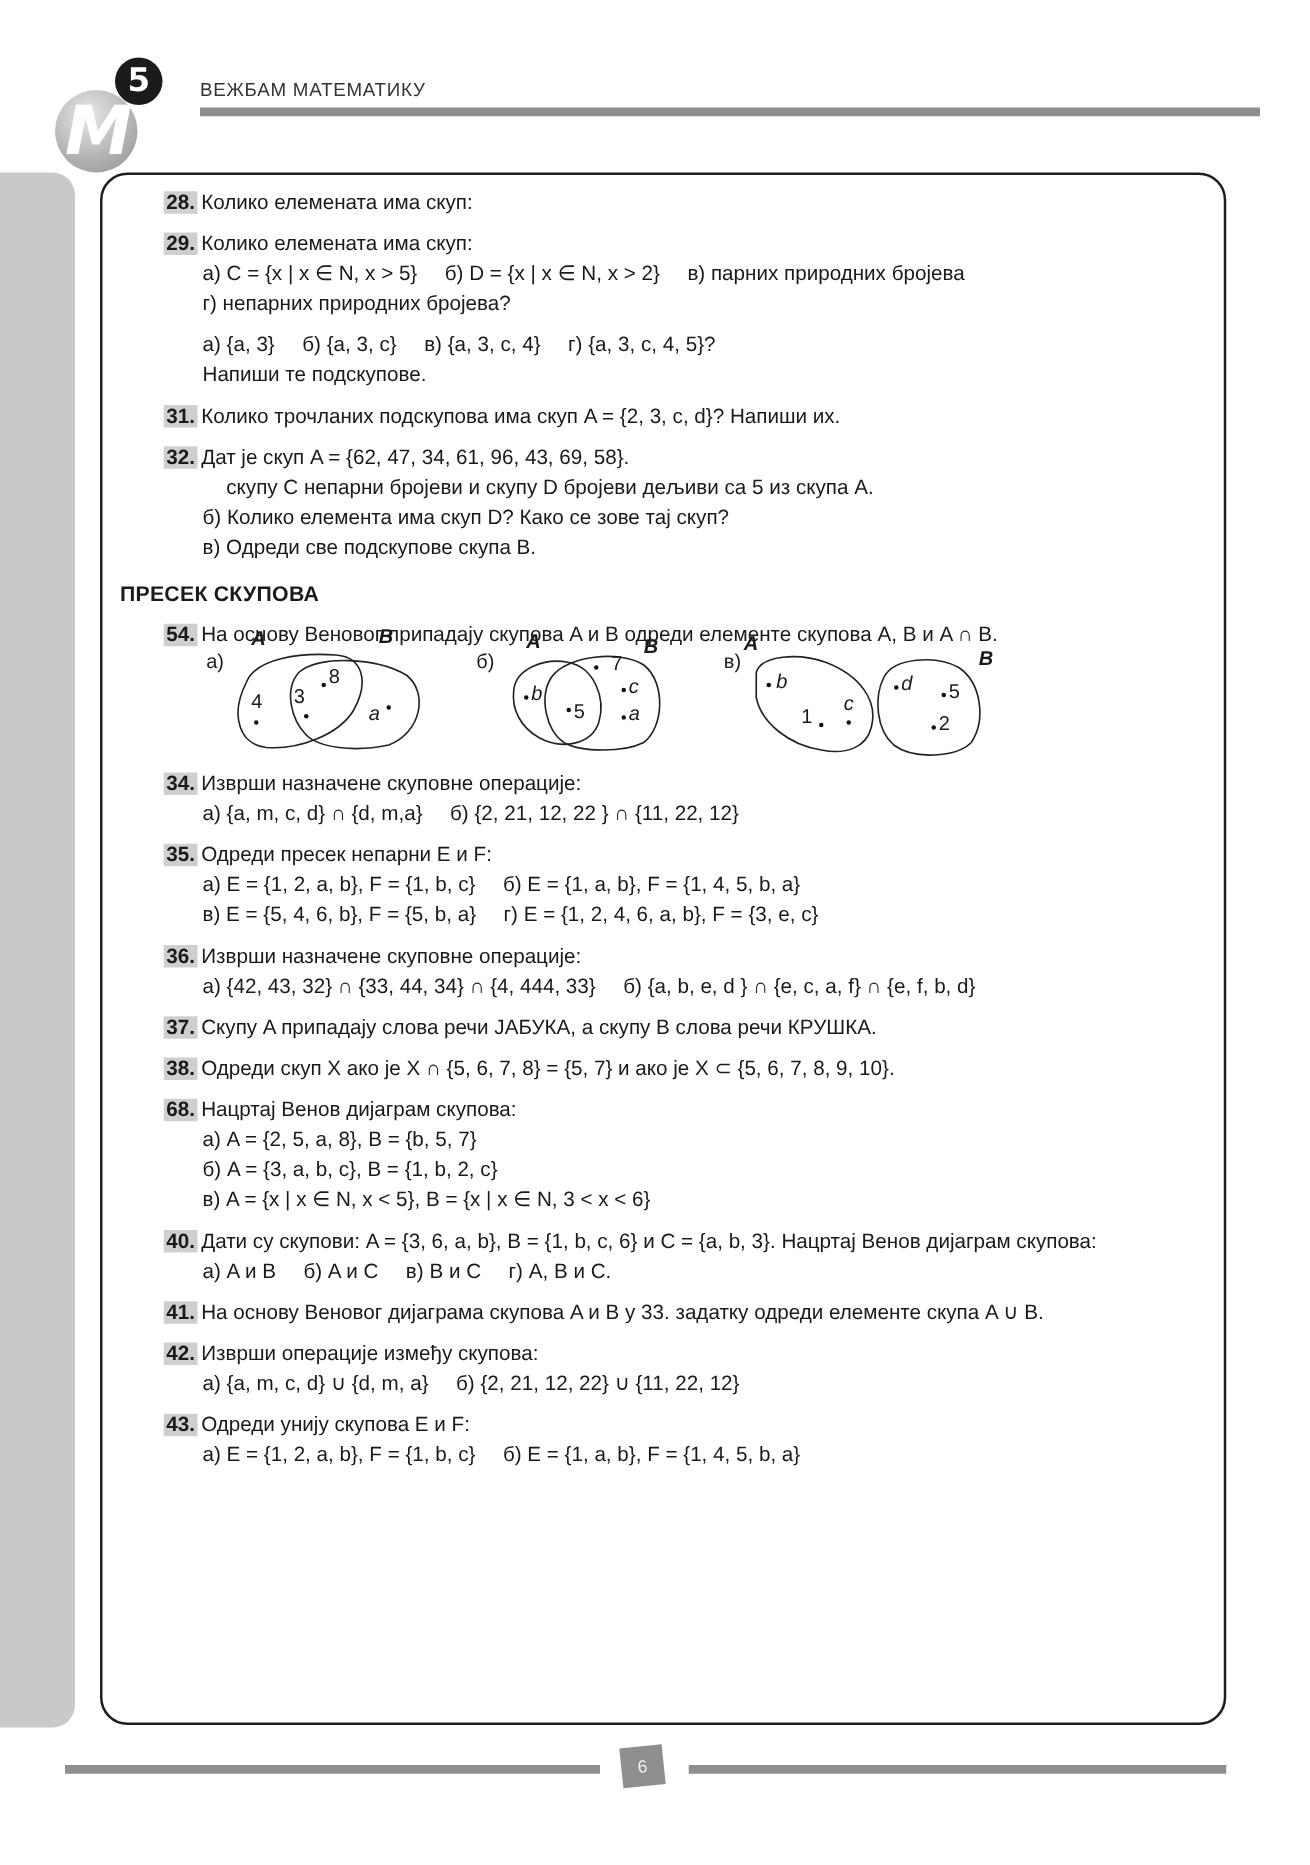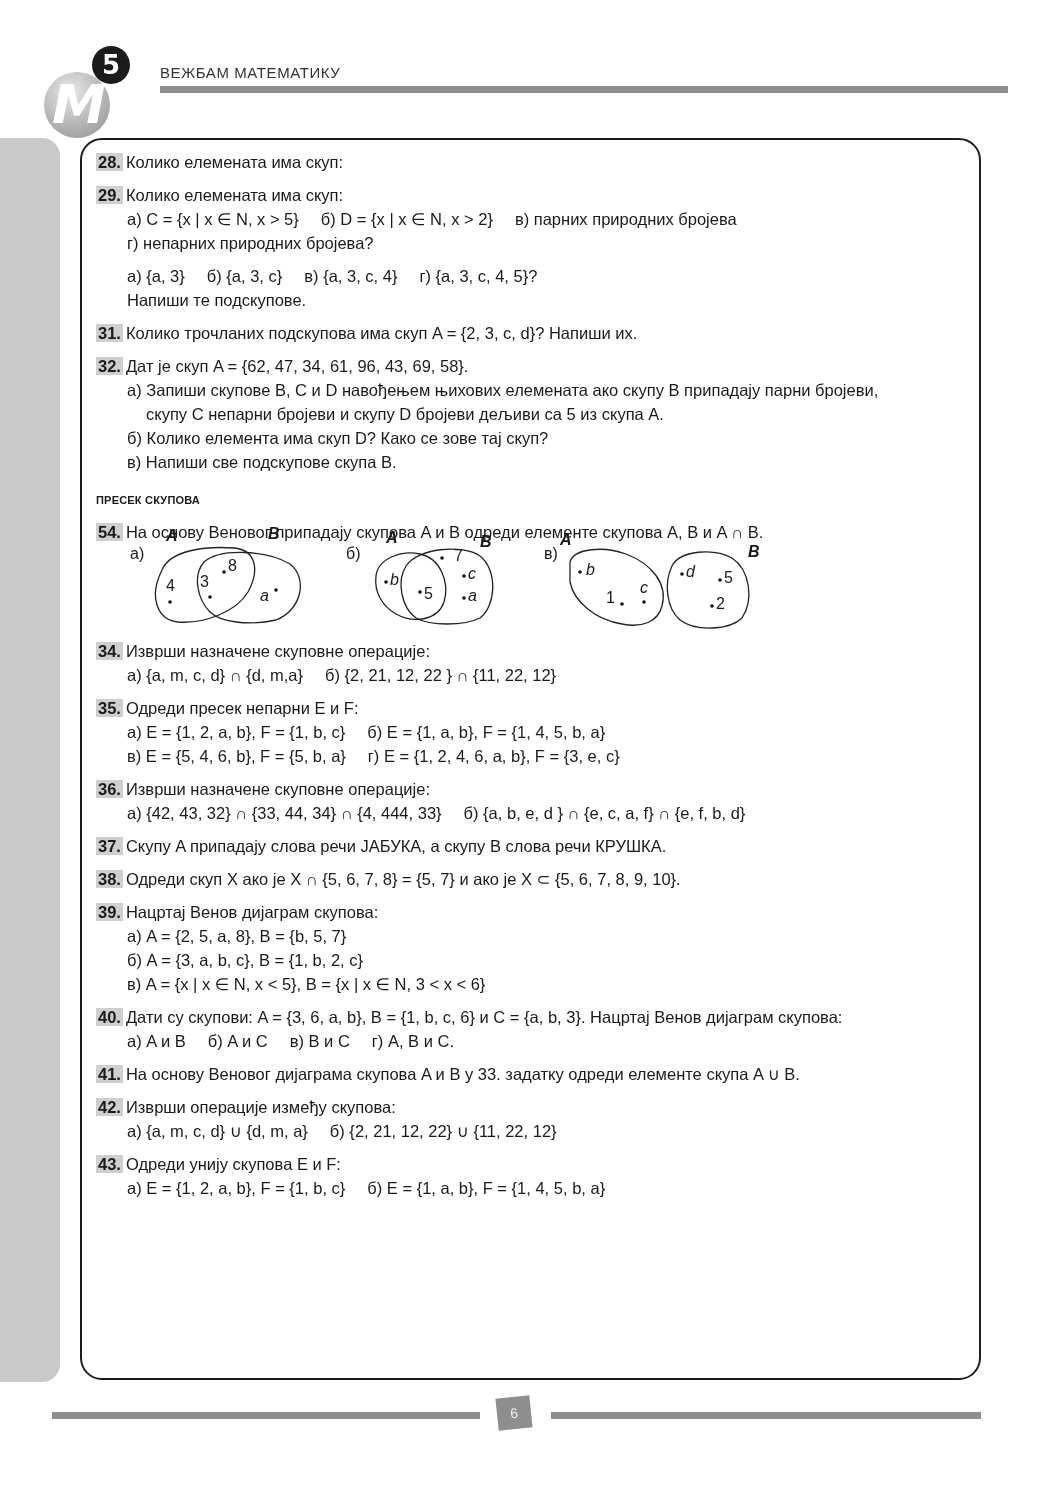--- a/index.html
+++ b/index.html
@@ -27,28 +27,28 @@
   .header-rule { position:absolute; left:160px; top:86px; width:848px; height:7px; background:#8e8e8e; }
   .side-tab {
     position:absolute; left:0; top:138px; width:60px; height:1244px; background:#c9c9c9;
     border-top-right-radius:18px; border-bottom-right-radius:18px;
   }
   .panel {
     position:absolute; left:80px; top:138px; width:901px; height:1242px;
     border:2px solid #1e1e1e; border-radius:22px; box-sizing:border-box; background:#fff;
   }
   .content { position:absolute; left:96px; top:150px; width:880px; font-size:16.5px; line-height:24px; }
-  .task { margin-bottom:9px; }
+  .task { margin-bottom:9px;margin-left:35px; }
   .num { background:#cfcfcf; font-weight:bold; padding:0 2px; margin-right:3px; }
   .line { white-space:nowrap; }
   .indent { padding-left:31px; }
   .indent2 { padding-left:50px; }
   .gap { display:inline-block; width:22px; }
   .section {
-    font-weight:bold; font-size:11px; margin:14px 0 8px 0; letter-spacing:0.2px;
+    font-weight:bold; font-size:17px; margin:14px 0 8px 0; letter-spacing:0.2px;
   }
   .venn-row { position:relative; height:86px; margin:0 0 2px 0; }
   .venn { position:absolute; top:-4px; }
   .venn svg { overflow:visible; }
   .venn-label { position:absolute; font-size:16px; }
   .footer-left { position:absolute; left:52px; top:1412px; width:428px; height:7px; background:#8e8e8e; }
   .footer-right { position:absolute; left:551px; top:1412px; width:430px; height:7px; background:#8e8e8e; }
   .page-num {
     position:absolute; left:497px; top:1397px; width:34px; height:32px; background:#8e8e8e;
     transform:rotate(-6deg); color:#f2f2f2; font-size:14px; text-align:center; line-height:32px;
@@ -85,24 +85,23 @@
     <div class="line indent"><span>а) {a, 3}</span><span class="gap"></span><span>б) {a, 3, c}</span><span class="gap"></span><span>в) {a, 3, c, 4}</span><span class="gap"></span><span>г) {a, 3, c, 4, 5}?</span></div>
     <div class="line indent"><span>Напиши те подскупове.</span></div>
   </div>
 
   <div class="task">
     <div class="line"><span class="num">31.</span><span>Колико трочланих подскупова има скуп A = {2, 3, c, d}? Напиши их.</span></div>
   </div>
 
   <div class="task">
     <div class="line"><span class="num">32.</span><span>Дат је скуп A = {62, 47, 34, 61, 96, 43, 69, 58}.</span></div>
-    <div class="line indent"><span>а) Запиши скупове B, C и D навођењем њихових елемената ако скупу B припадају парни бројеви,</span></div>
     <div class="line indent2"><span>скупу C непарни бројеви и скупу D бројеви дељиви са 5 из скупа A.</span></div>
     <div class="line indent"><span>б) Колико елемента има скуп D? Како се зове тај скуп?</span></div>
-    <div class="line indent"><span>в) Напиши све подскупове скупа B.</span></div>
+    <div class="line indent"><span>в) Одреди све подскупове скупа B.</span></div>
   </div>
 
   <div class="section">ПРЕСЕК СКУПОВА</div>
 
   <div class="task">
     <div class="line"><span class="num">54.</span><span>На основу Веновог припадају скупова A и B одреди елементе скупова A, B и A ∩ B.</span></div>
     <div class="venn-row">
 
       <span class="venn-label" style="left:34px;top:-2px;">а)</span>
       <div class="venn" style="left:52px;">
@@ -184,21 +183,21 @@
 
   <div class="task">
     <div class="line"><span class="num">37.</span><span>Скупу A припадају слова речи ЈАБУКА, а скупу B слова речи КРУШКА.</span></div>
   </div>
 
   <div class="task">
     <div class="line"><span class="num">38.</span><span>Одреди скуп X ако је X ∩ {5, 6, 7, 8} = {5, 7} и ако је X ⊂ {5, 6, 7, 8, 9, 10}.</span></div>
   </div>
 
   <div class="task">
-    <div class="line"><span class="num">39.</span><span>Нацртај Венов дијаграм скупова:</span></div>
+    <div class="line"><span class="num">68.</span><span>Нацртај Венов дијаграм скупова:</span></div>
     <div class="line indent"><span>а) A = {2, 5, a, 8}, B = {b, 5, 7}</span></div>
     <div class="line indent"><span>б) A = {3, a, b, c}, B = {1, b, 2, c}</span></div>
     <div class="line indent"><span>в) A = {x | x ∈ N, x &lt; 5}, B = {x | x ∈ N, 3 &lt; x &lt; 6}</span></div>
   </div>
 
   <div class="task">
     <div class="line"><span class="num">40.</span><span>Дати су скупови: A = {3, 6, a, b}, B = {1, b, c, 6} и C = {a, b, 3}. Нацртај Венов дијаграм скупова:</span></div>
     <div class="line indent"><span>а) A и B</span><span class="gap"></span><span>б) A и C</span><span class="gap"></span><span>в) B и C</span><span class="gap"></span><span>г) A, B и C.</span></div>
   </div>
 

